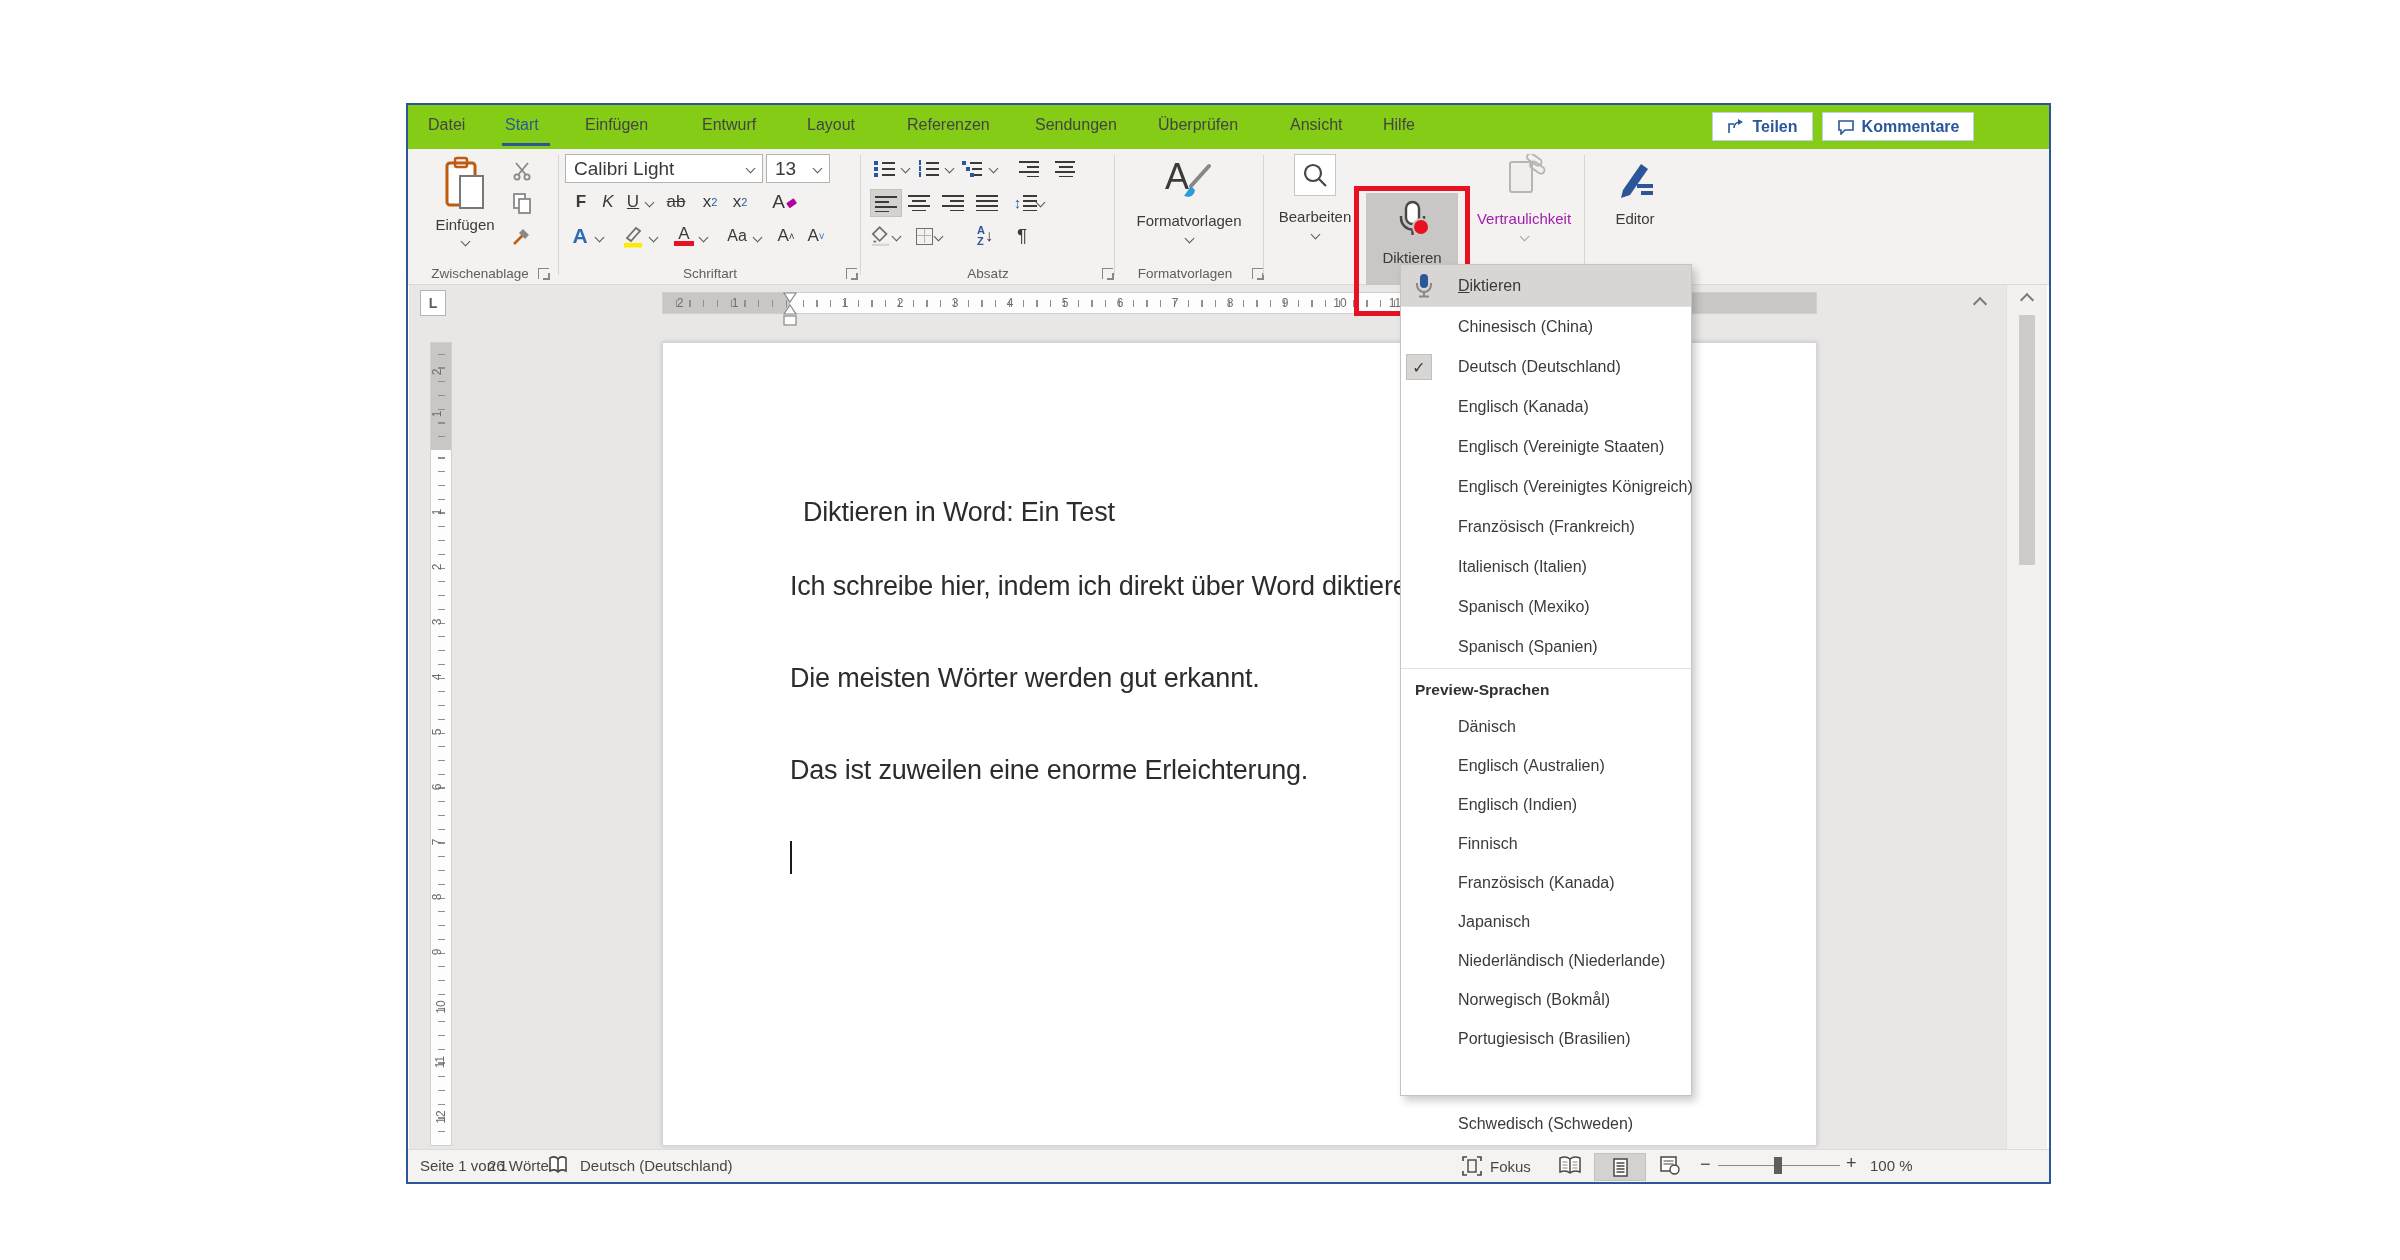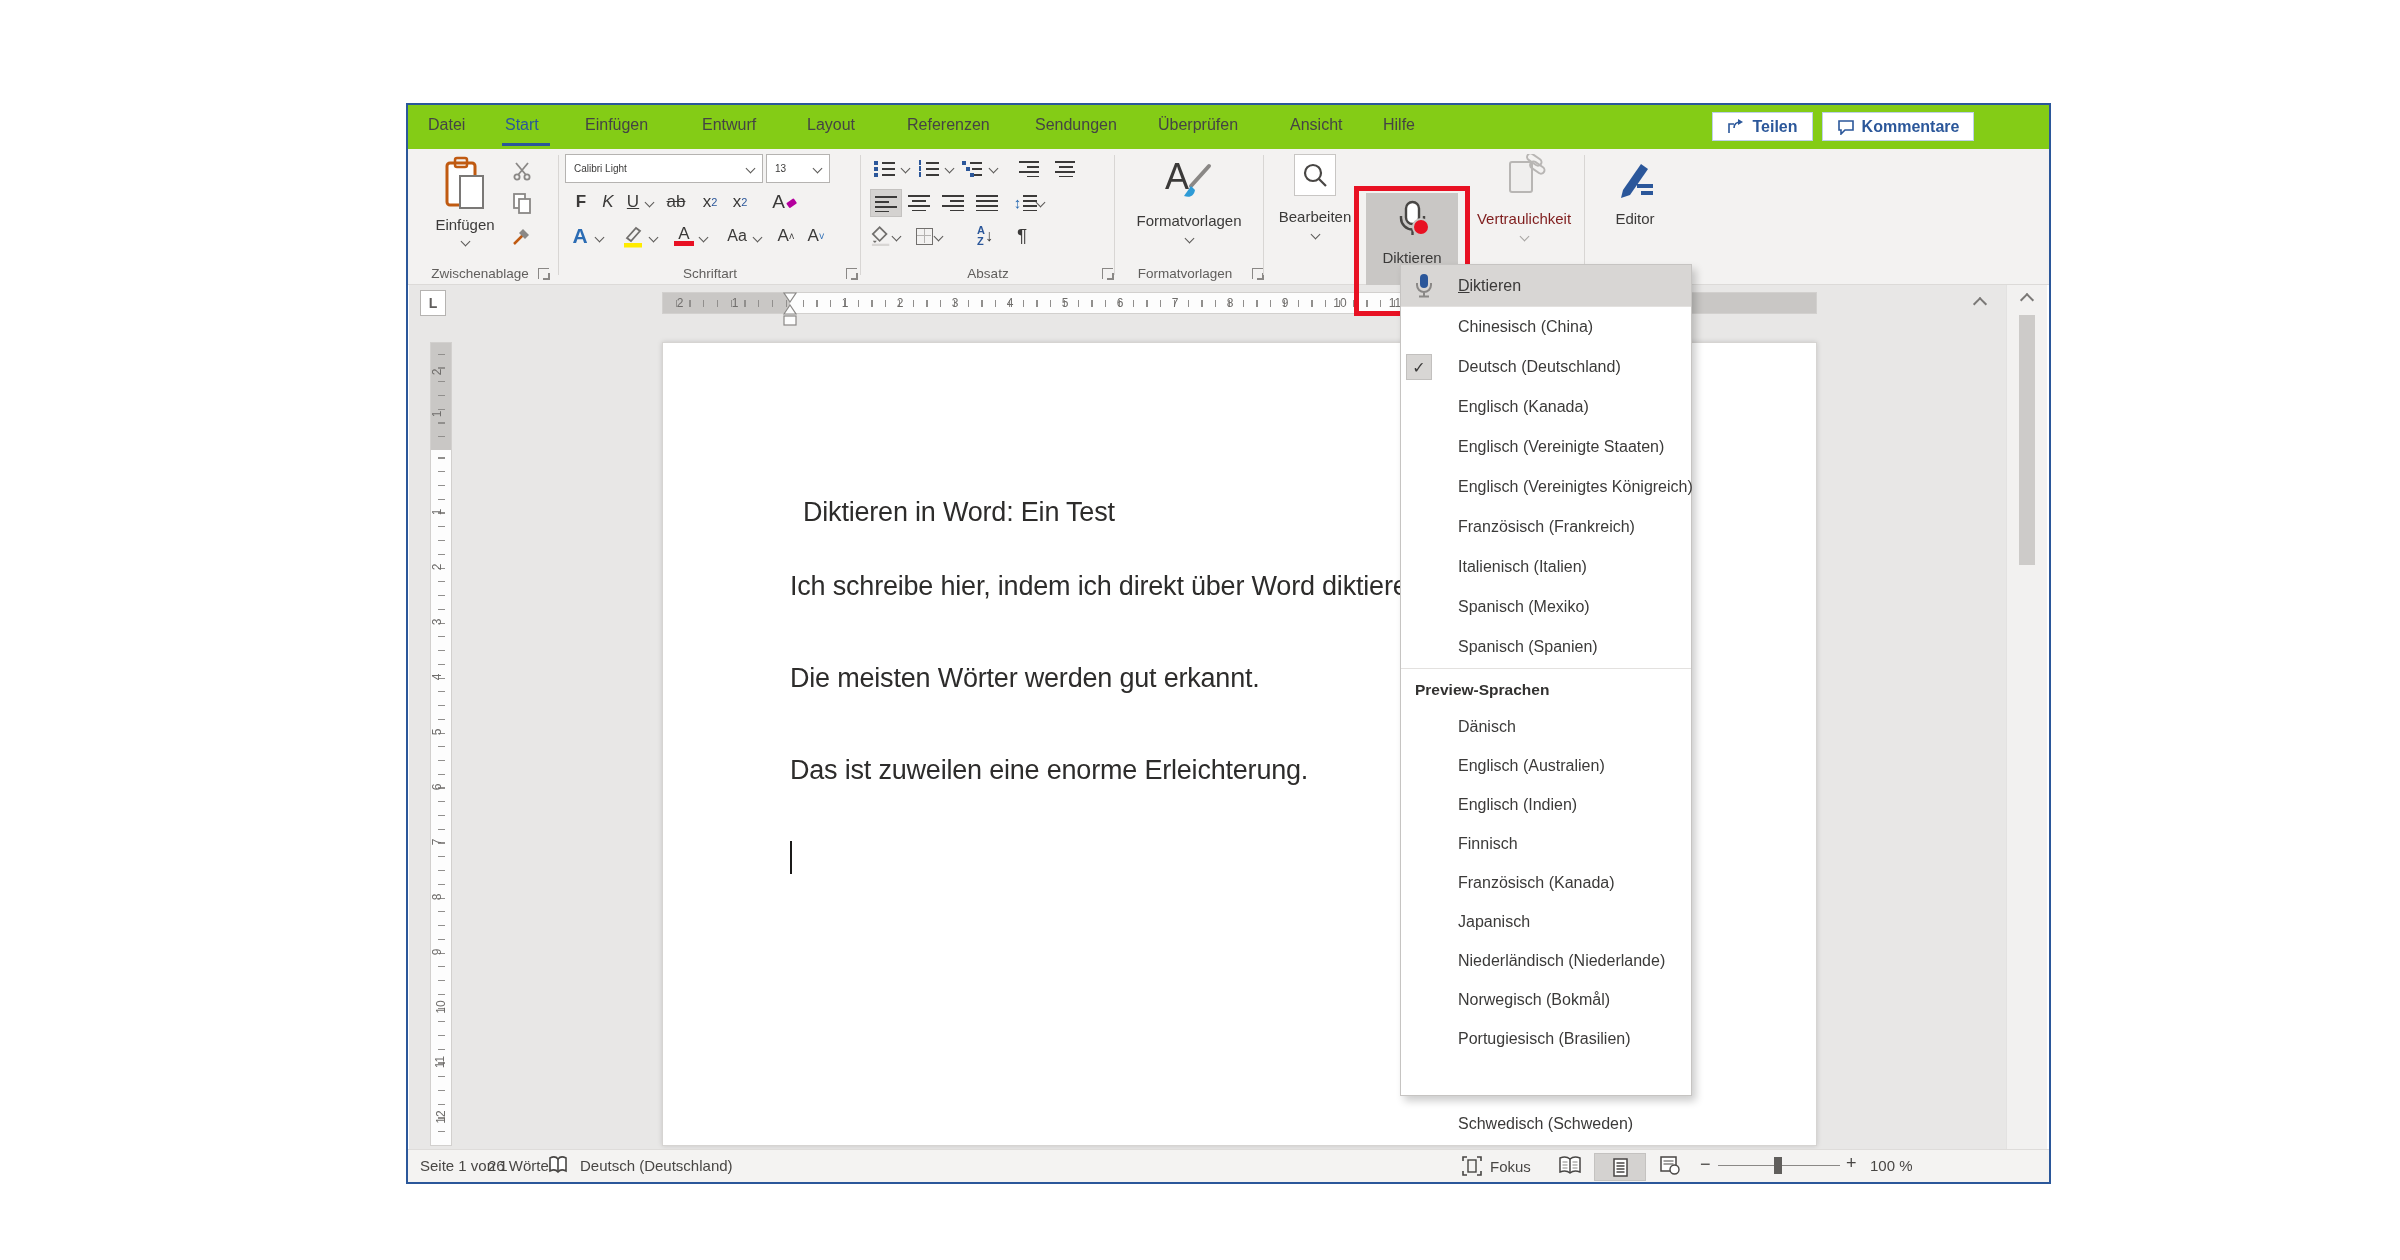--- a/index.html
+++ b/index.html
@@ -21,21 +21,21 @@
   .glabel{position:absolute;top:117px;font-size:13.5px;color:#605e5c;text-align:center;}
   .lnch{position:absolute;top:119px;width:10px;height:10px;border-left:1px solid #8a8886;border-top:1px solid #8a8886;}
   .lnch::after{content:"";position:absolute;right:-1px;bottom:-1px;width:5px;height:5px;
                border-right:2px solid #8a8886;border-bottom:2px solid #8a8886;}
   .cv{display:inline-block;width:6px;height:6px;border-right:1.5px solid #5a5856;
       border-bottom:1.5px solid #5a5856;transform:rotate(45deg);vertical-align:middle;}
   .cv.gray{border-color:#a6a4a2;}
   .bigbtn{position:absolute;display:flex;flex-direction:column;align-items:center;font-size:15px;}
   .smallbtn{position:absolute;height:26px;display:flex;align-items:center;justify-content:center;font-size:17px;}
   .inputbox{position:absolute;height:29px;background:#fff;border:1px solid #b5b3b1;box-sizing:border-box;
-            display:flex;align-items:center;font-size:10px;padding:0 8px;justify-content:space-between;}
+            display:flex;align-items:center;font-size:19px;padding:0 8px;justify-content:space-between;}
   .lines{display:inline-block;width:22px;height:17px;background-repeat:no-repeat;}
   .al{background-image:linear-gradient(#3b3a39,#3b3a39),linear-gradient(#3b3a39,#3b3a39),linear-gradient(#3b3a39,#3b3a39),linear-gradient(#3b3a39,#3b3a39);
       background-size:22px 2px,14px 2px,22px 2px,14px 2px;background-position:0 1px,0 6px,0 11px,0 16px;}
   .ac{background-image:linear-gradient(#3b3a39,#3b3a39),linear-gradient(#3b3a39,#3b3a39),linear-gradient(#3b3a39,#3b3a39),linear-gradient(#3b3a39,#3b3a39);
       background-size:22px 2px,14px 2px,22px 2px,14px 2px;background-position:0 1px,4px 6px,0 11px,4px 16px;}
   .ar{background-image:linear-gradient(#3b3a39,#3b3a39),linear-gradient(#3b3a39,#3b3a39),linear-gradient(#3b3a39,#3b3a39),linear-gradient(#3b3a39,#3b3a39);
       background-size:22px 2px,14px 2px,22px 2px,14px 2px;background-position:0 1px,8px 6px,0 11px,8px 16px;}
   .aj{background-image:linear-gradient(#3b3a39,#3b3a39),linear-gradient(#3b3a39,#3b3a39),linear-gradient(#3b3a39,#3b3a39),linear-gradient(#3b3a39,#3b3a39);
       background-size:22px 2px,22px 2px,22px 2px,22px 2px;background-position:0 1px,0 6px,0 11px,0 16px;}
   .ul-ic{background-image:linear-gradient(#2b579a,#2b579a),linear-gradient(#2b579a,#2b579a),linear-gradient(#2b579a,#2b579a),linear-gradient(#3b3a39,#3b3a39),linear-gradient(#3b3a39,#3b3a39),linear-gradient(#3b3a39,#3b3a39);
@@ -307,21 +307,21 @@
         <rect x="15" y="3" width="13" height="22" rx="6.5" fill="#fff" stroke="#484644" stroke-width="2.4"></rect>
         <path d="M10 17 v2 a11.5 11.5 0 0 0 23 0 v-2" fill="none" stroke="#484644" stroke-width="2.4"></path>
         <line x1="21.5" y1="31" x2="21.5" y2="36" stroke="#484644" stroke-width="2.4"></line>
         <circle cx="30" cy="28" r="8" fill="#e81123" stroke="#c9c7c5" stroke-width="2"></circle>
       </svg>
       <span style="margin-top:6px;">Diktieren</span>
       <span class="cv" style="margin-top:7px;"></span>
     </div>
     <div class="redbox"></div>
 
-    <div class="bigbtn" style="left:1064px;top:3px;width:104px;height:110px;color:#7f1d1d;">
+    <div class="bigbtn" style="left:1064px;top:3px;width:104px;height:110px;color:#a21caf;">
       <svg width="44" height="48" viewBox="0 0 44 48" style="margin-top:2px;">
         <rect x="8" y="8" width="22" height="30" rx="2" fill="#f0efee" stroke="#b8b6b4" stroke-width="2"></rect>
         <rect x="24" y="2" width="16" height="7" rx="3.5" transform="rotate(35 32 6)" fill="none" stroke="#b8b6b4" stroke-width="2"></rect>
         <rect x="27" y="10" width="16" height="7" rx="3.5" transform="rotate(35 35 14)" fill="none" stroke="#b8b6b4" stroke-width="2"></rect>
       </svg>
       <span style="margin-top:8px;">Vertraulichkeit</span>
       <span class="cv gray" style="margin-top:6px;"></span>
     </div>
     <div class="vsep" style="left:1176px;"></div>
 

